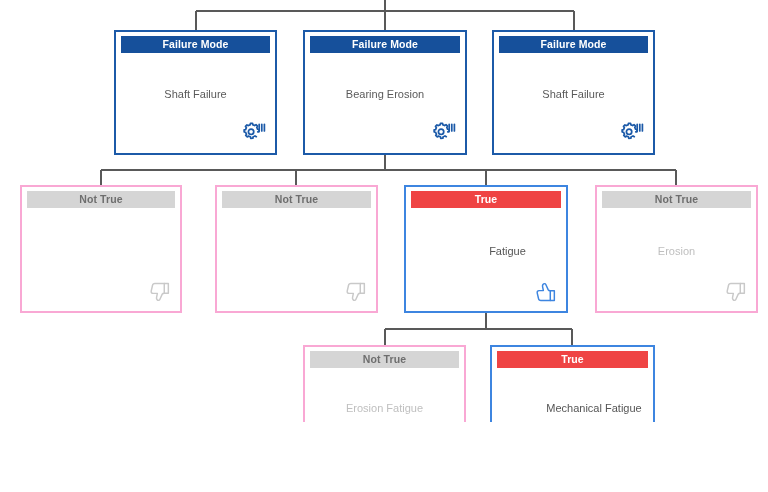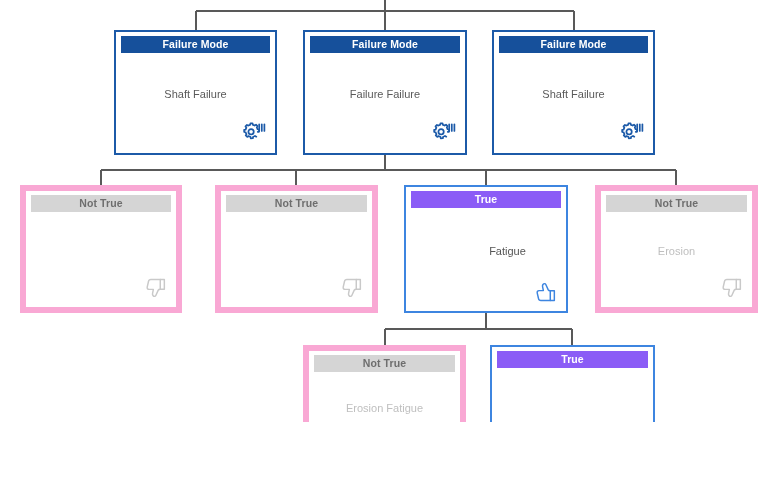--- a/index.html
+++ b/index.html
@@ -72,28 +72,28 @@
     background:#16509b;
     color:#ffffff;
   }
   .node.mode .label{ color:#5a5a5a; }
 
   
   .node.true{
     border:2px solid #3d85e0;
   }
   .node.true .hdr{
-    background:#8b5cf6;
+    background:#ef4444;
     color:#ffffff;
   }
   .node.true .label{ color:#555555;margin-left:43px; }
 
   
   .node.nottrue{
-    border:6px solid #f9a8d4;
+    border:2px solid #f9a8d4;
   }
   .node.nottrue .hdr{
     background:#d5d5d5;
     color:#6e6e6e;
   }
   .node.nottrue .label{ color:#bfbfbf; }
 </style>
 </head>
 <body>
 
@@ -137,21 +137,21 @@
           <path d="M25.6,12.2 L25.6,4.2"></path>
           <path d="M28.8,12.2 L28.8,4.2"></path>
         </g>
       </svg>
     </div>
   </div>
 
   <div class="node mode" style="left:303px;top:30px;width:164px;height:125px;">
     <div class="hdr">Failure Mode</div>
     <div class="body">
-      <div class="label">Failure Failure</div>
+      <div class="label">Bearing Erosion</div>
       <svg class="icon" viewBox="0 0 32 32" xmlns="http://www.w3.org/2000/svg">
         <g fill="none" stroke="#1c5aa8" stroke-width="2.1" stroke-linecap="round" stroke-linejoin="round">
           <path d="M20.6,13.4 l1.6,-0.1 l0.1,-2.6 l-1.9,-0.5 a5.6,5.6 0 0 0 -1.0,-2.3 l1.0,-1.6 l-1.9,-1.8 l-1.6,1.1 a5.6,5.6 0 0 0 -2.3,-0.9 l-0.4,-1.9 l-2.6,0.05 l-0.35,1.9 a5.6,5.6 0 0 0 -2.3,1.0 l-1.6,-1.0 l-1.8,1.9 l1.1,1.6 a5.6,5.6 0 0 0 -0.9,2.3 l-1.9,0.4 l0.05,2.6 l1.9,0.35 a5.6,5.6 0 0 0 1.0,2.3 l-1.0,1.6 l1.9,1.8 l1.6,-1.1 a5.6,5.6 0 0 0 2.3,0.9 l0.4,1.9 l2.6,-0.05 l0.35,-1.9 a5.6,5.6 0 0 0 2.3,-1.0 l1.6,1.0"></path>
           <circle cx="12.4" cy="13.3" r="3.3"></circle>
           <path d="M22.4,12.2 L22.4,4.2"></path>
           <path d="M25.6,12.2 L25.6,4.2"></path>
           <path d="M28.8,12.2 L28.8,4.2"></path>
         </g>
       </svg>
     </div>
@@ -232,20 +232,21 @@
           <path d="M22.5,5.5 L27.5,5.5 L27.5,17.5 L22.5,17.5 Z"></path>
           <path d="M22.5,5.5 L11.0,5.5 C9.3,5.5 8.2,6.6 8.0,8.0 L6.4,15.0 C6.1,16.5 7.1,17.7 8.6,17.7 L14.0,17.7 L13.0,22.5 C12.6,24.6 13.9,26.3 15.5,26.3 C16.2,26.3 16.7,25.9 17.0,25.2 L20.0,18.6 C20.4,17.8 21.3,17.5 22.5,17.5"></path>
         </g>
       </svg>
     </div>
   </div>
 
   <div class="node true" style="left:490px;top:345px;width:165px;height:122px;">
     <div class="hdr">True</div>
     <div class="body">
+      <div class="label">Mechanical Fatigue</div>
       <svg class="icon" viewBox="0 0 32 32" xmlns="http://www.w3.org/2000/svg">
         <g fill="none" stroke="#3d85e0" stroke-width="1.8" stroke-linejoin="round" stroke-linecap="round">
           <path d="M22.5,26.5 L27.5,26.5 L27.5,14.5 L22.5,14.5 Z"></path>
           <path d="M22.5,26.5 L11.0,26.5 C9.3,26.5 8.2,25.4 8.0,24.0 L6.4,17.0 C6.1,15.5 7.1,14.3 8.6,14.3 L14.0,14.3 L13.0,9.5 C12.6,7.4 13.9,5.7 15.5,5.7 C16.2,5.7 16.7,6.1 17.0,6.8 L20.0,13.4 C20.4,14.2 21.3,14.5 22.5,14.5"></path>
         </g>
       </svg>
     </div>
   </div>
 
 </div>

